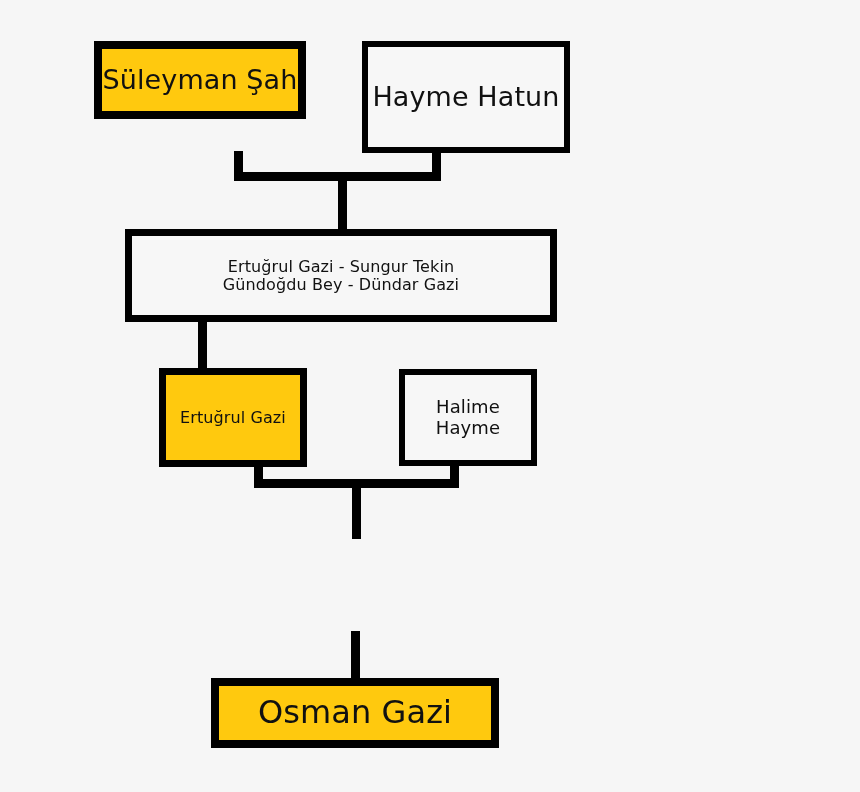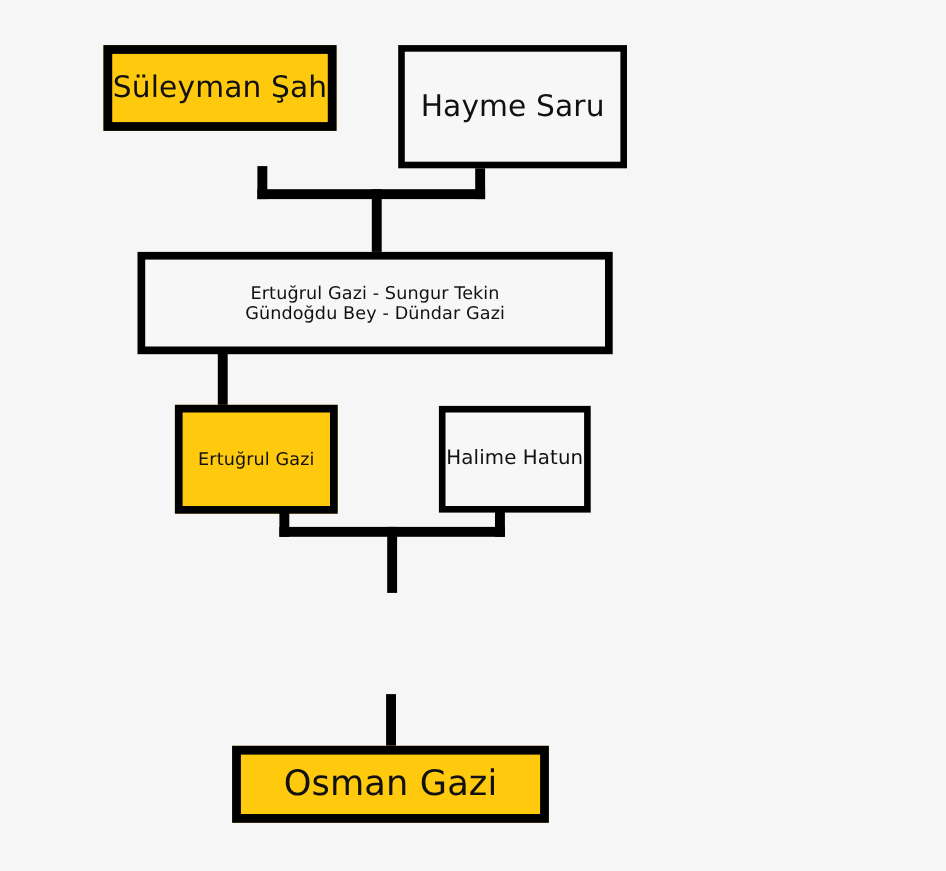--- a/index.html
+++ b/index.html
@@ -45,35 +45,35 @@
     background: #000000;
   }
 </style>
 </head>
 <body>
 
 <div id="diagram">
 
   <div class="node filled" style="left:94px; top:41px; width:212px; height:78px; border-width:8px; font-size:27px;">Süleyman Şah</div>
 
-  <div class="node plain" style="left:362px; top:41px; width:208px; height:112px; border-width:6px; font-size:27px;">Hayme Saru</div>
+  <div class="node plain" style="left:362px; top:41px; width:208px; height:112px; border-width:6px; font-size:27px;">Hayme Hatun</div>
 
   <div class="conn" style="left:234px; top:151px; width:9px; height:30px;"></div>
   <div class="conn" style="left:432px; top:153px; width:9px; height:28px;"></div>
   <div class="conn" style="left:234px; top:172px; width:207px; height:9px;"></div>
   <div class="conn" style="left:338px; top:172px; width:9px; height:60px;"></div>
 
   <div class="node plain" style="left:125px; top:229px; width:432px; height:93px; border-width:7px; font-size:16px;">Ertuğrul Gazi - Sungur Tekin
 Gündoğdu Bey - Dündar Gazi</div>
 
   <div class="conn" style="left:198px; top:318px; width:9px; height:54px;"></div>
 
   <div class="node filled" style="left:159px; top:368px; width:148px; height:99px; border-width:7px; font-size:16px;">Ertuğrul Gazi</div>
 
-  <div class="node plain" style="left:399px; top:369px; width:138px; height:97px; border-width:6px; font-size:18px;">Halime Hatun</div>
+  <div class="node plain" style="left:399px; top:369px; width:138px; height:97px; border-width:6px; font-size:18px;">Halime Hayme</div>
 
   <div class="conn" style="left:254px; top:466px; width:9px; height:22px;"></div>
   <div class="conn" style="left:450px; top:465px; width:9px; height:23px;"></div>
   <div class="conn" style="left:254px; top:479px; width:205px; height:9px;"></div>
   <div class="conn" style="left:352px; top:479px; width:9px; height:60px;"></div>
 
 
   <div class="conn" style="left:351px; top:631px; width:9px; height:47px;"></div>
 
   <div class="node filled" style="left:211px; top:678px; width:288px; height:70px; border-width:8px; font-size:32px;">Osman Gazi</div>

